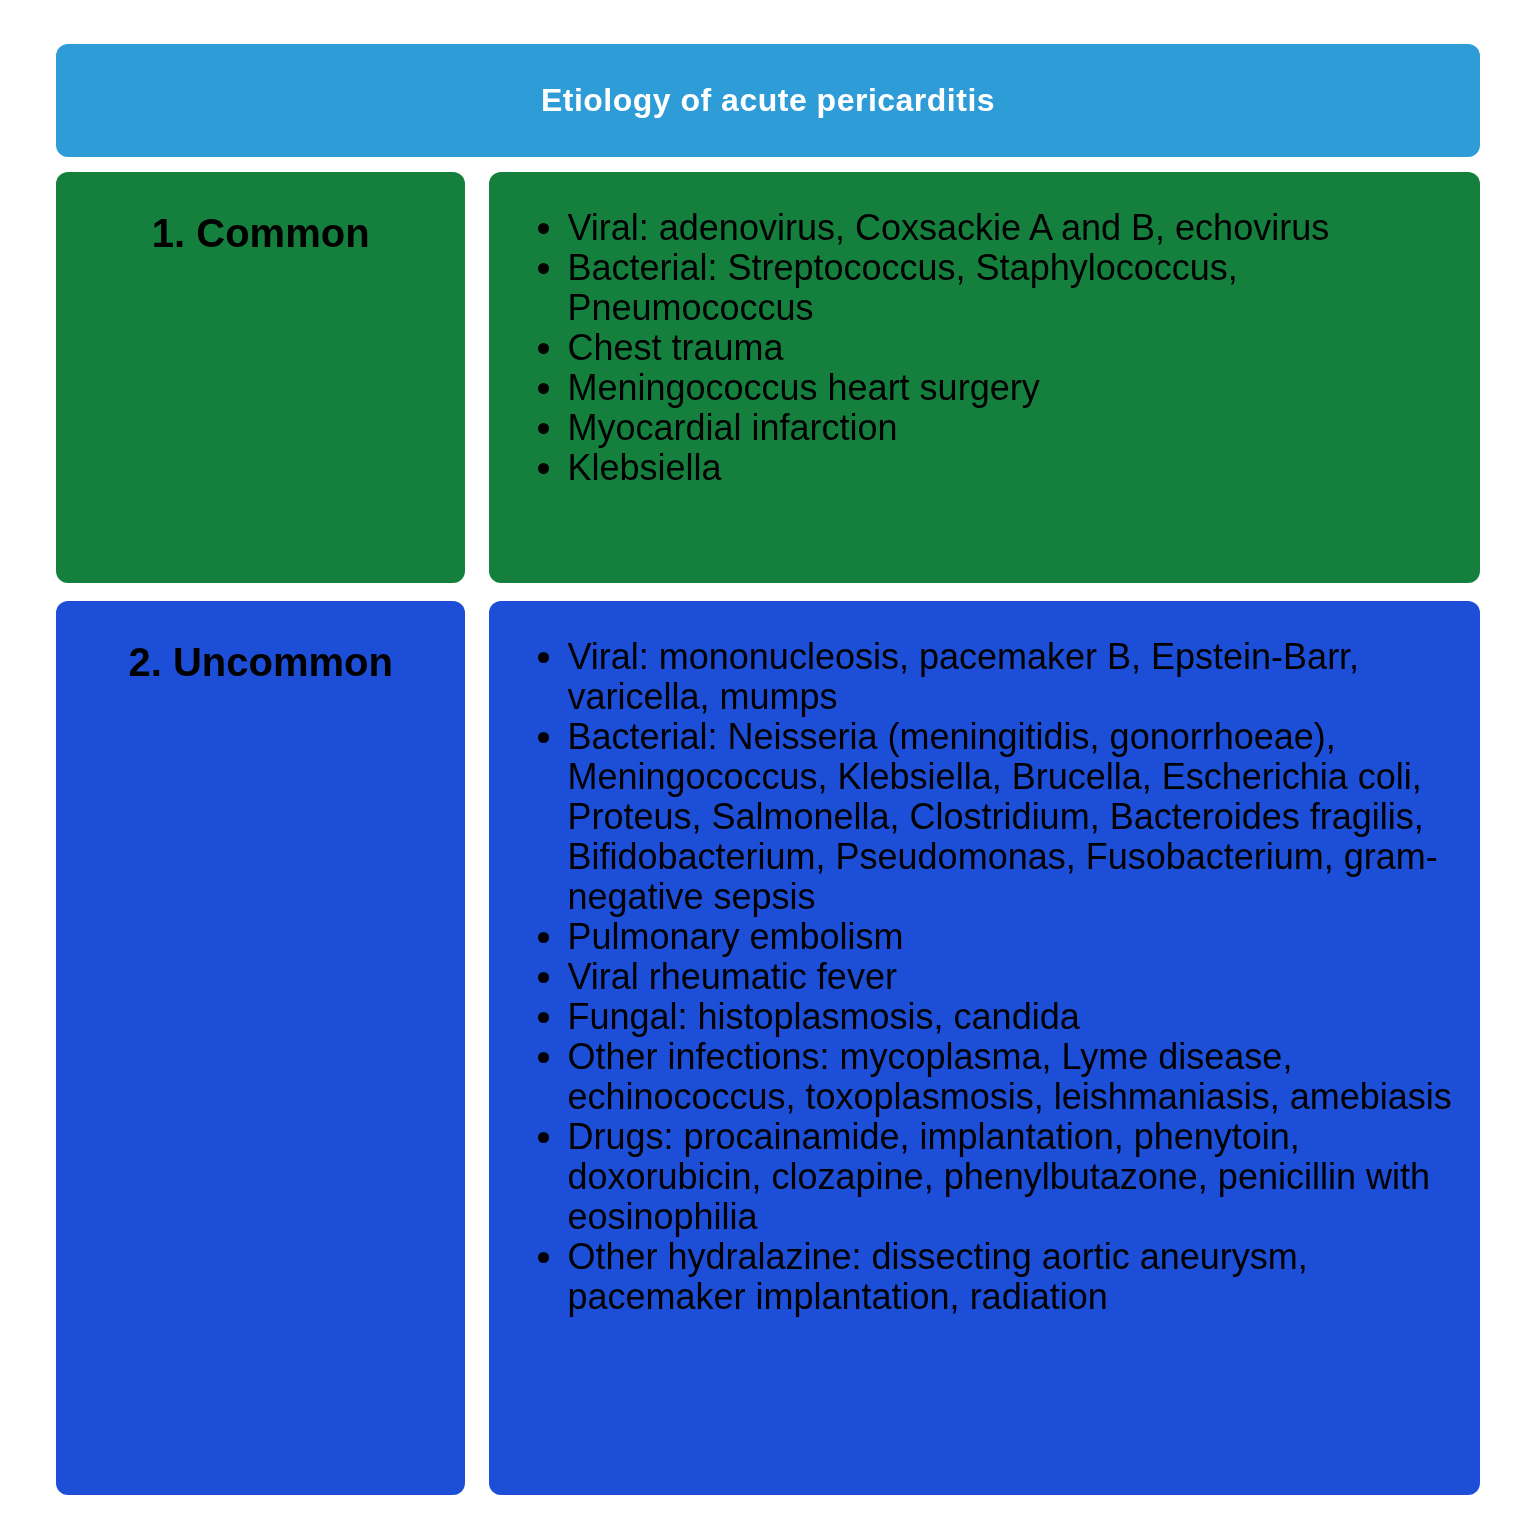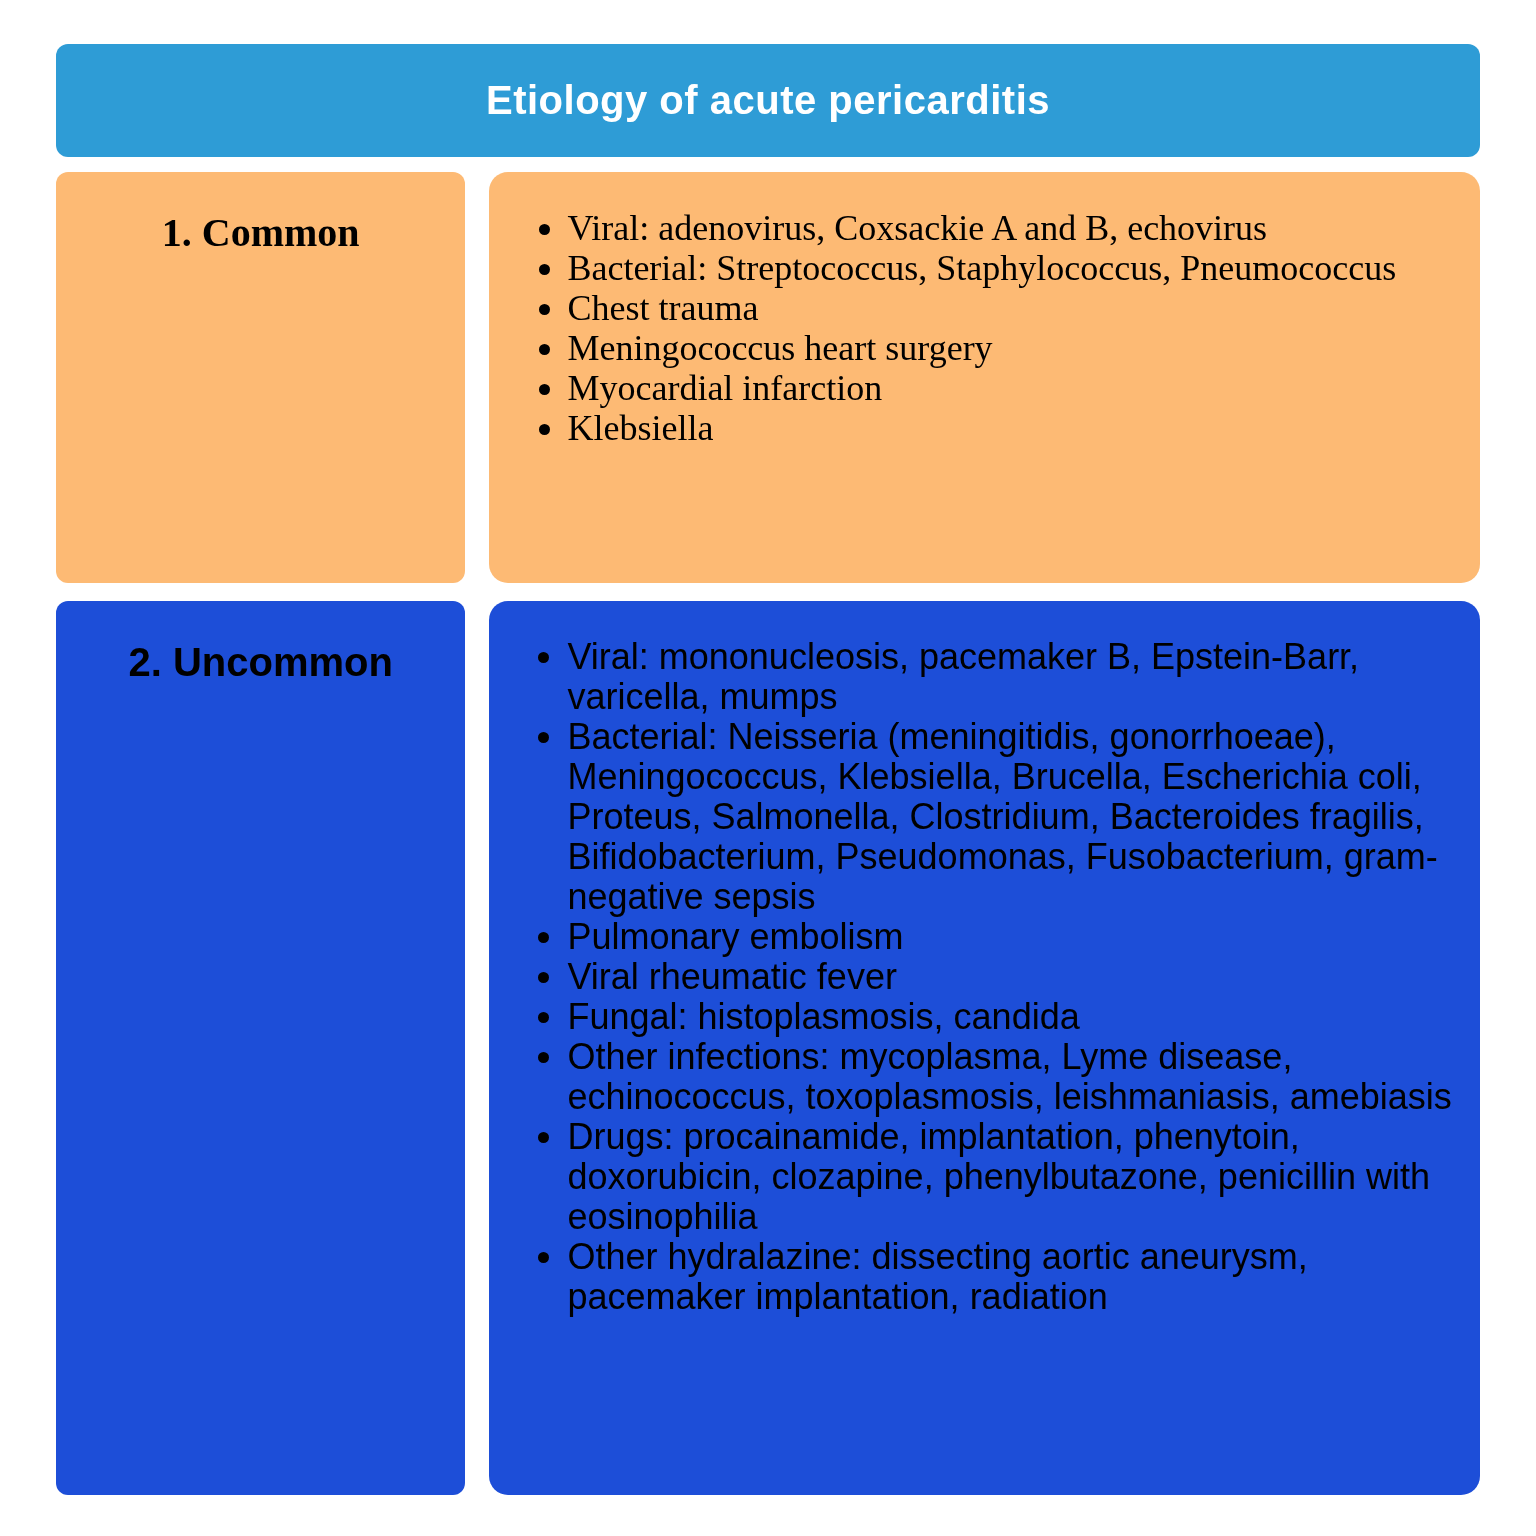--- a/index.html
+++ b/index.html
@@ -22,21 +22,21 @@
     height: 113px;
     background: #2E9CD6;
     border-radius: 12px;
     display: flex;
     align-items: center;
     justify-content: center;
     margin-bottom: 15px;
   }
   .title-bar .title-text {
     color: #ffffff;
-    font-size: 40px;
+    font-size: 32px;
     font-weight: bold;
     letter-spacing: 0.5px;
   }
   .row {
     display: flex;
     gap: 24px;
     margin-bottom: 18px;
   }
   .row-common  { min-height: 411px; }
   .row-uncommon{ min-height: 894px; }
@@ -46,23 +46,22 @@
   .label-cell {
     width: 468px;
     display: flex;
     justify-content: center;
     align-items: flex-start;
     padding-top: 38px;
   }
   .content-cell {
     width: 1122px;
     padding: 36px 28px 36px 44px;
-    border-radius: 19px;
   }
-  .bg-common   { background: #fdba74; font-family: Liberation Serif, serif; }
+  .bg-common   { background: #15803d; }
   .bg-uncommon { background: #1d4ed8; }
   .section-label {
     font-size: 40px;
     font-weight: bold;
     line-height: 46px;
   }
   .item-list {
     margin: 0;
     padding: 0 0 0 34px;
     font-size: 36px;

